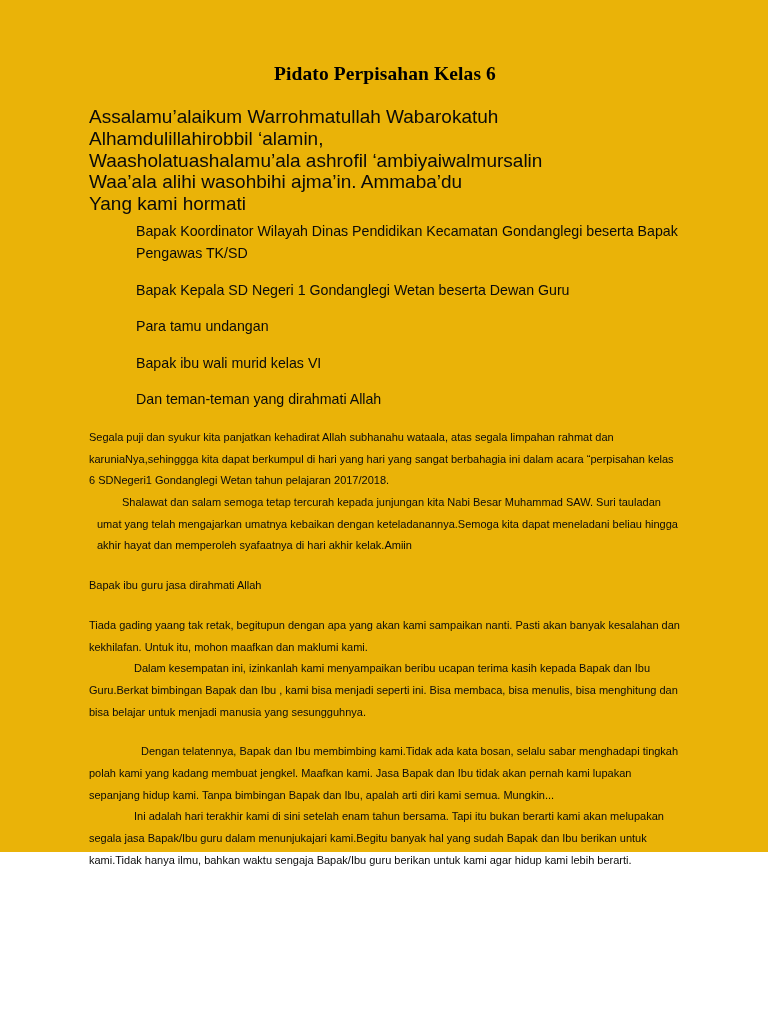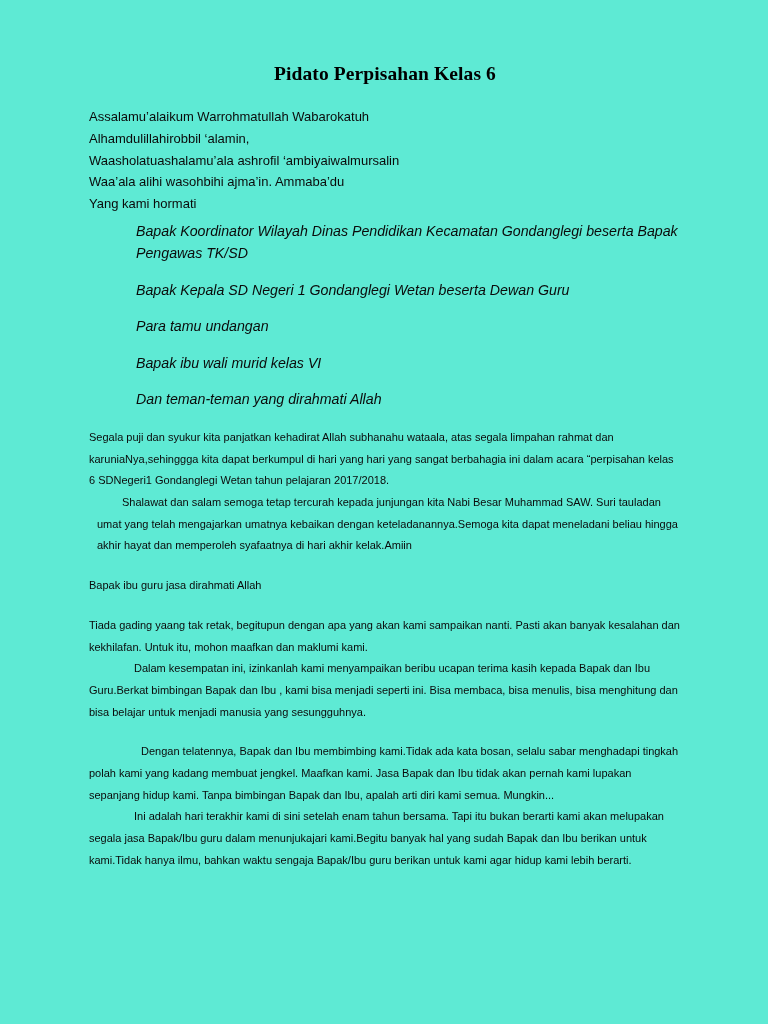--- a/index.html
+++ b/index.html
@@ -10,22 +10,22 @@
   body {
     width: 768px;
     height: 1024px;
     font-family: "Liberation Sans", sans-serif;
     color: #0a0a0a;
     overflow: hidden;
   }
   .page {
     position: relative;
     width: 768px;
-    height: 1024px;
-    background: #5eead4;
+    height: 852px;
+    background: #eab308;
     box-sizing: border-box;
     padding: 0;
   }
   .doc-body {
     position: absolute;
     left: 89px;
     top: 62px;
     width: 592px;
   }
   .doc-title {
@@ -35,35 +35,34 @@
     text-align: center;
     line-height: 1.25;
     margin: 0 0 20px 0;
     letter-spacing: 0.1px;
     color: #000000;
   }
   .salutation-lines {
     margin: 0 0 6px 0;
   }
   .line {
-    font-size: 13px;
+    font-size: 19px;
     line-height: 21.6px;
     margin: 0;
     white-space: nowrap;
   }
   .indent-block {
     margin: 7px 0 0 0;
     padding-left: 47px;
   }
   .indent-item {
     font-size: 14.2px;
     line-height: 21.6px;
     margin: 0 0 15px 0;
     text-align: left;
-    font-style: italic;
   }
   .indent-item:last-child {
     margin-bottom: 16px;
   }
   .para {
     font-size: 11px;
     line-height: 21.7px;
     margin: 0 0 13px 0;
     text-align: left;
   }

